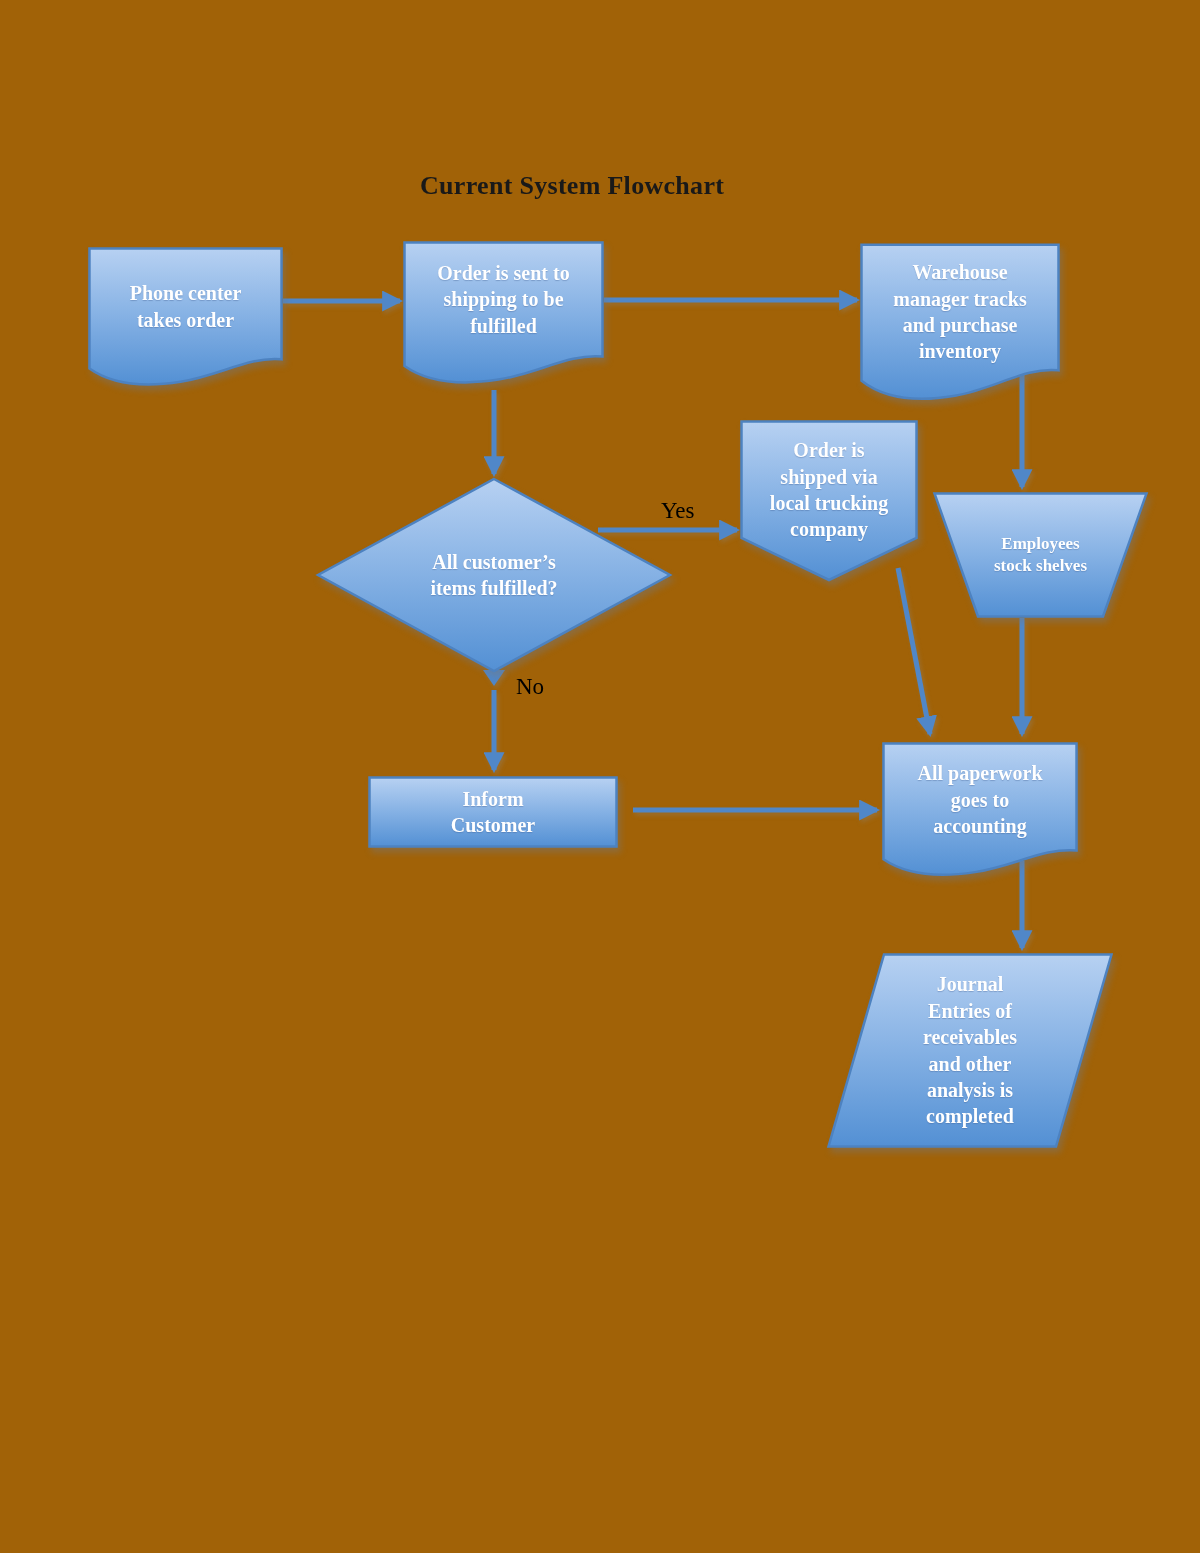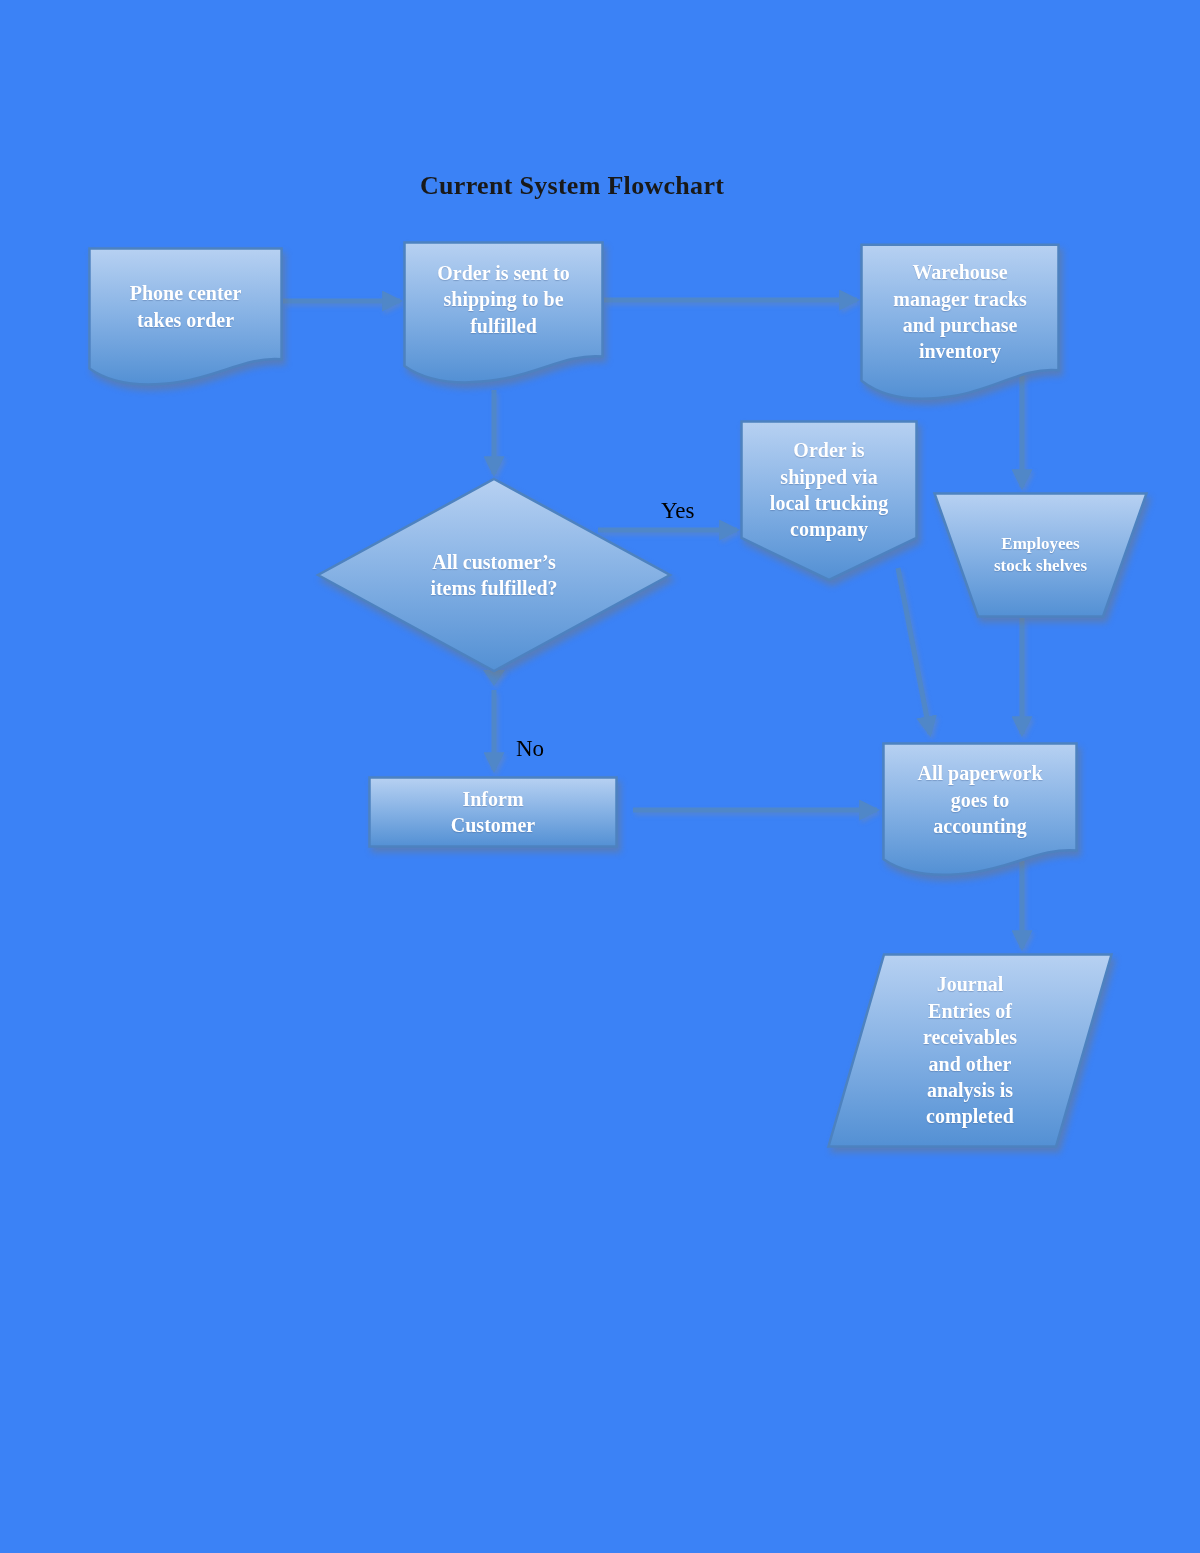--- a/index.html
+++ b/index.html
@@ -1,17 +1,17 @@
 <!DOCTYPE html>
 <html><head>
 <meta charset="utf-8">
 <style>
   html,body{margin:0;padding:0;background:#ffffff;}
   .canvas{
-    position:relative;width:1200px;height:1553px;background:#3b82f6;
+    position:relative;width:1200px;height:1553px;background:#a16207;
     font-family:"Liberation Serif","DejaVu Serif",serif;overflow:hidden;
   }
   .title{
     position:absolute;left:420px;top:171px;
     font-size:26px;font-weight:bold;color:#191919;letter-spacing:.3px;
   }
   .arrow-layer{
     position:absolute;left:0;top:0;width:1200px;height:1553px;z-index:1;
     pointer-events:none;
     filter:drop-shadow(2px 3px 2px rgba(140,140,140,.30));
@@ -132,15 +132,15 @@
   </div>
 
   <div class="node n-journal" style="left:827px;top:953px;width:286px;height:195px;">
     <svg class="shape" viewBox="0 0 286 195" preserveAspectRatio="none">
       <path d="M57,1.5 L284.5,1.5 L229,193.5 L1.5,193.5 Z" fill="url(#gradBlue)" stroke="#4d82c0" stroke-width="2.5" vector-effect="non-scaling-stroke"></path>
     </svg>
     <div class="node-label">Journal Entries of receivables and other analysis is completed</div>
   </div>
 
   <div class="edge-label" style="left:661px;top:498px;">Yes</div>
-  <div class="edge-label" style="left:516px;top:736px;">No</div>
+  <div class="edge-label" style="left:516px;top:674px;">No</div>
 
 </div>
 
 </body></html>

